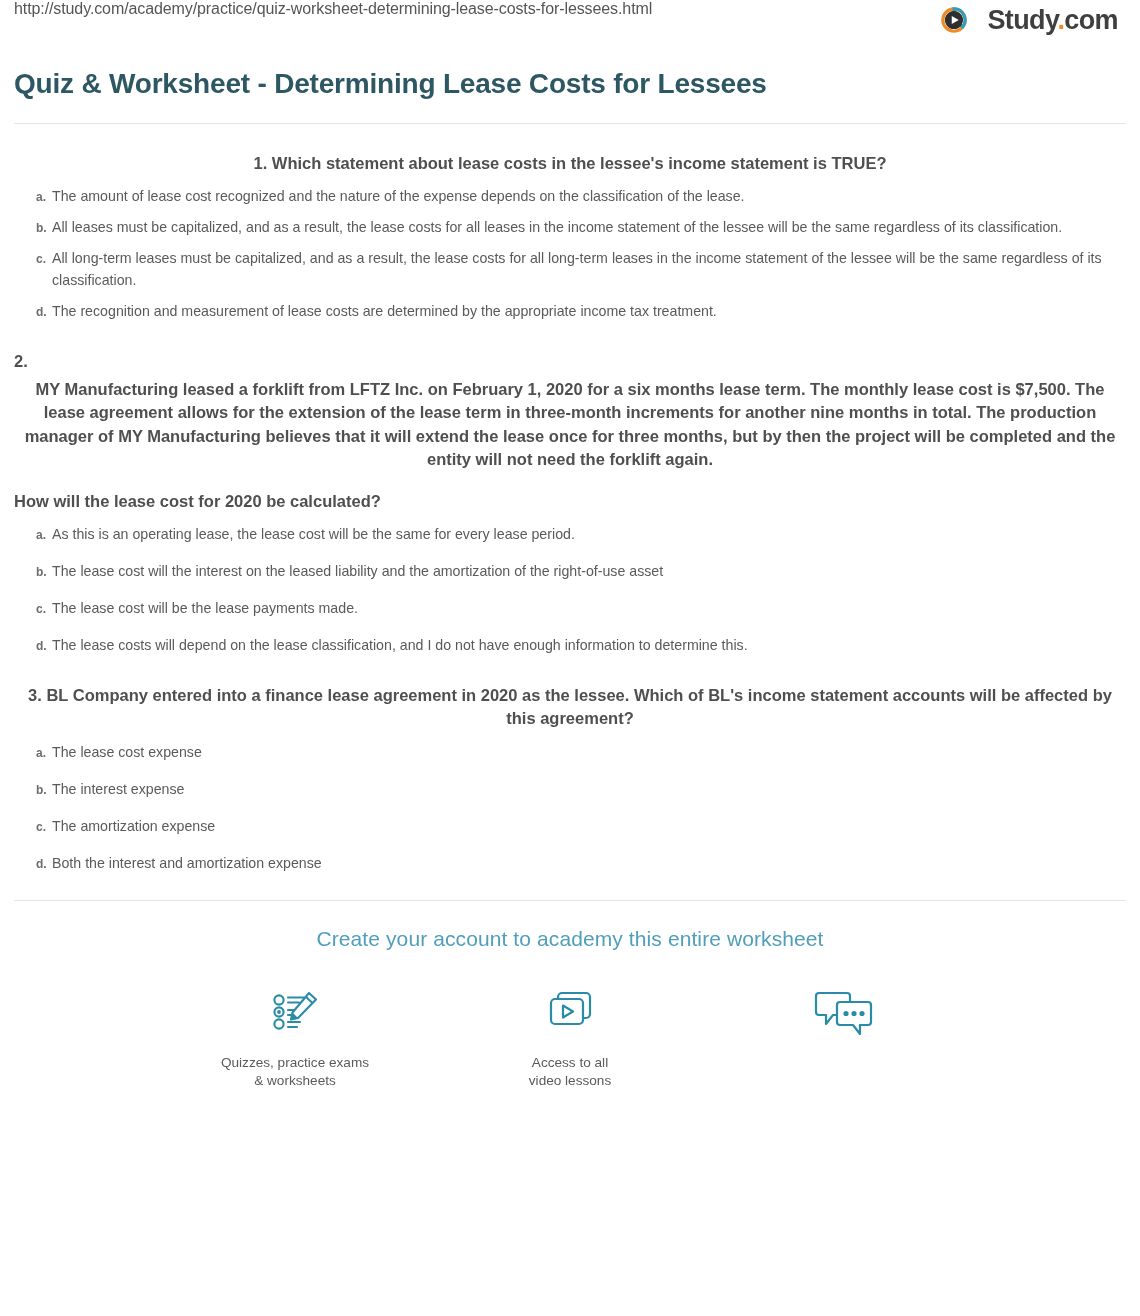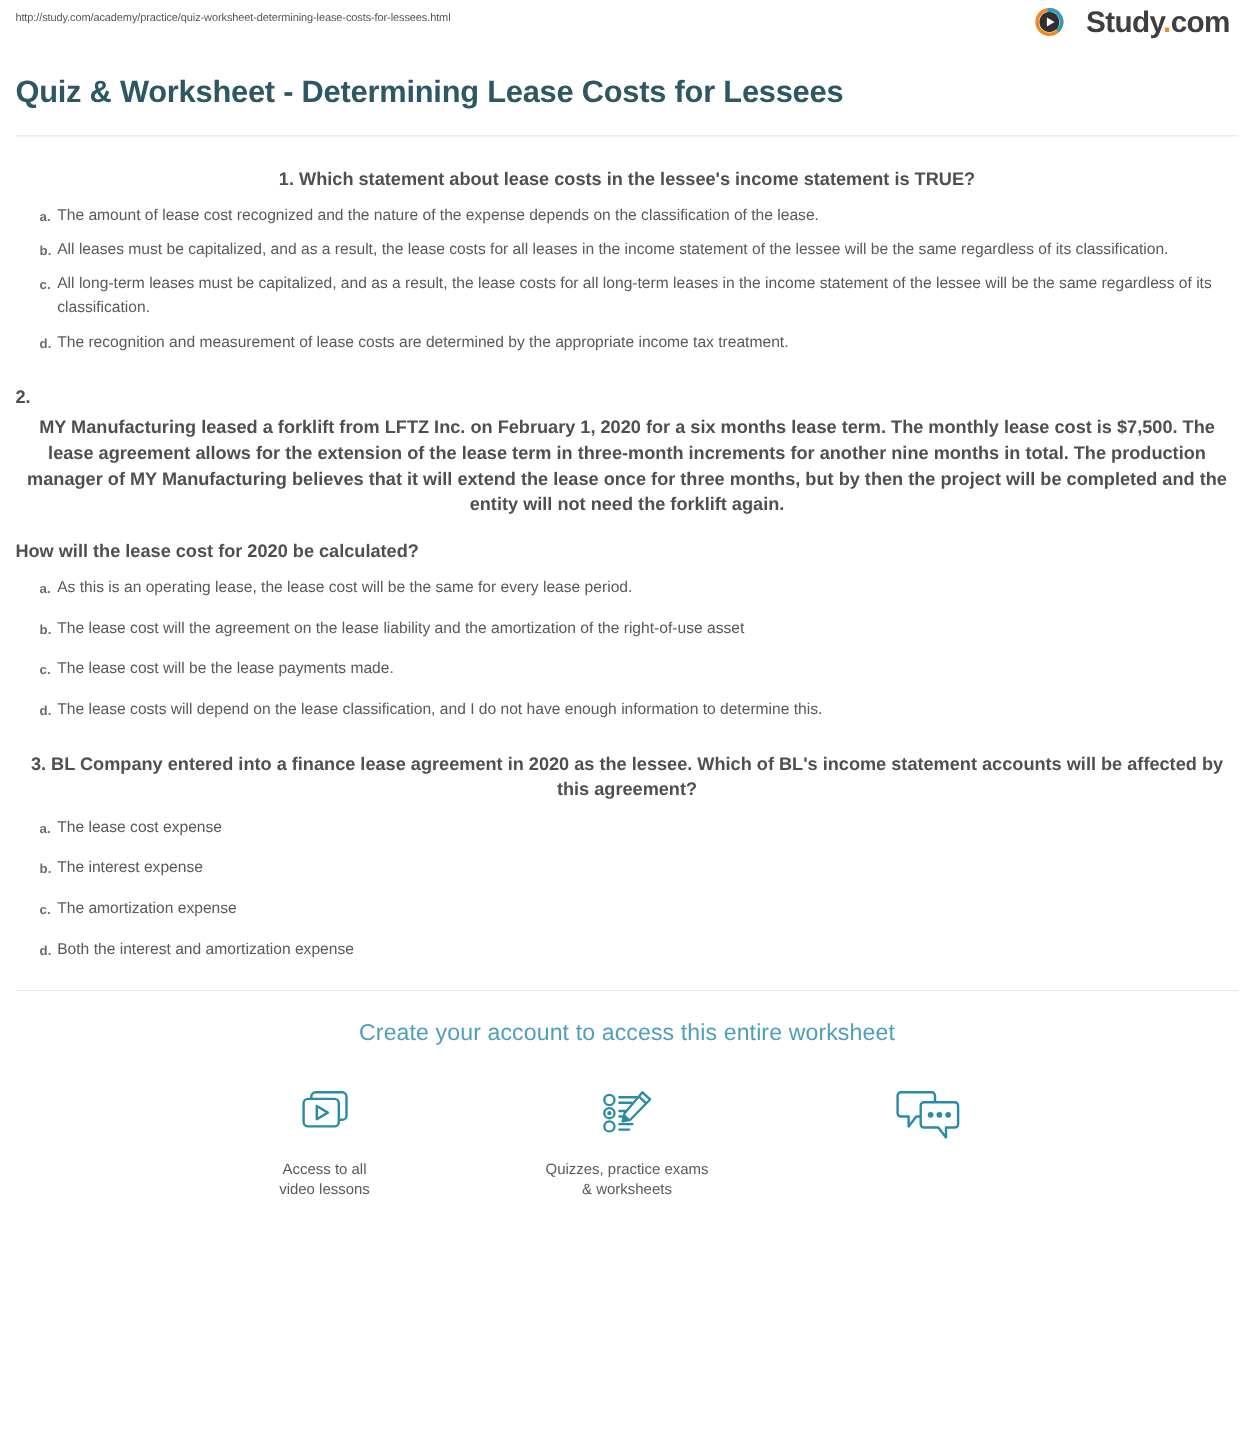--- a/index.html
+++ b/index.html
@@ -19,24 +19,23 @@
 
   
   .topbar {
     height: 48px;
     padding: 0 14px;
     display: flex;
     align-items: flex-start;
     justify-content: space-between;
   }
   .url-text {
-    font-size: 10px;
+    font-size: 16px;
     color: #555555;
     letter-spacing: -0.1px;
-    padding-top: 11px;
     white-space: nowrap;
   }
   .logo {
     display: flex;
     align-items: center;
     padding-top: 6px;
     margin-right: 8px;
     gap: 16px;
   }
   .logo-mark {
@@ -231,21 +230,21 @@
     <p class="question-number-only">2.</p>
     <p class="question-text">MY Manufacturing leased a forklift from LFTZ Inc. on February 1, 2020 for a six months lease term. The monthly lease cost is $7,500. The lease agreement allows for the extension of the lease term in three-month increments for another nine months in total. The production manager of MY Manufacturing believes that it will extend the lease once for three months, but by then the project will be completed and the entity will not need the forklift again.</p>
     <p class="question-sub">How will the lease cost for 2020 be calculated?</p>
     <ul class="answers loose">
       <li class="answer">
         <span class="answer-letter">a.</span>
         <span class="answer-text">As this is an operating lease, the lease cost will be the same for every lease period.</span>
       </li>
       <li class="answer">
         <span class="answer-letter">b.</span>
-        <span class="answer-text">The lease cost will the agreement on the lease liability and the amortization of the right-of-use asset</span>
+        <span class="answer-text">The lease cost will the interest on the leased liability and the amortization of the right-of-use asset</span>
       </li>
       <li class="answer">
         <span class="answer-letter">c.</span>
         <span class="answer-text">The lease cost will be the lease payments made.</span>
       </li>
       <li class="answer">
         <span class="answer-letter">d.</span>
         <span class="answer-text">The lease costs will depend on the lease classification, and I do not have enough information to determine this.</span>
       </li>
     </ul>
@@ -270,37 +269,23 @@
         <span class="answer-letter">d.</span>
         <span class="answer-text">Both the interest and amortization expense</span>
       </li>
     </ul>
   </div>
 </div>
 
 <div class="footer">
   <div class="footer-divider"></div>
 
-  <p class="cta-heading">Create your account to access this entire worksheet</p>
+  <p class="cta-heading">Create your account to academy this entire worksheet</p>
 
   <div class="features">
-
-    <div class="feature">
-      <div class="feature-icon">
-        <svg width="58" height="50" viewBox="0 0 58 50">
-          <rect x="17" y="6" width="32" height="25" rx="4" fill="none" stroke="#2a8ba6" stroke-width="2.2"></rect>
-          <rect x="10" y="12" width="32" height="25" rx="4" fill="#ffffff" stroke="#2a8ba6" stroke-width="2.2"></rect>
-          <path d="M22 18.5 L32 24.5 L22 30.5 Z" fill="none" stroke="#2a8ba6" stroke-width="2.2" stroke-linejoin="round"></path>
-        </svg>
-      </div>
-      <div class="feature-label">
-        <div>Access to all</div>
-        <div>video lessons</div>
-      </div>
-    </div>
 
     <div class="feature">
       <div class="feature-icon">
         <svg width="58" height="50" viewBox="0 0 58 50">
           <circle cx="13" cy="13" r="4.6" fill="none" stroke="#2a8ba6" stroke-width="2.1"></circle>
           <circle cx="13" cy="25" r="4.6" fill="none" stroke="#2a8ba6" stroke-width="2.1"></circle>
           <circle cx="13" cy="25" r="1.9" fill="#2a8ba6"></circle>
           <circle cx="13" cy="37" r="4.6" fill="none" stroke="#2a8ba6" stroke-width="2.1"></circle>
           <line x1="22" y1="10.5" x2="38" y2="10.5" stroke="#2a8ba6" stroke-width="2.1" stroke-linecap="round"></line>
           <line x1="22" y1="15.5" x2="33" y2="15.5" stroke="#2a8ba6" stroke-width="2.1" stroke-linecap="round"></line>
@@ -314,20 +299,34 @@
         </svg>
       </div>
       <div class="feature-label">
         <div>Quizzes, practice exams</div>
         <div>&amp; worksheets</div>
       </div>
     </div>
 
     <div class="feature">
       <div class="feature-icon">
+        <svg width="58" height="50" viewBox="0 0 58 50">
+          <rect x="17" y="6" width="32" height="25" rx="4" fill="none" stroke="#2a8ba6" stroke-width="2.2"></rect>
+          <rect x="10" y="12" width="32" height="25" rx="4" fill="#ffffff" stroke="#2a8ba6" stroke-width="2.2"></rect>
+          <path d="M22 18.5 L32 24.5 L22 30.5 Z" fill="none" stroke="#2a8ba6" stroke-width="2.2" stroke-linejoin="round"></path>
+        </svg>
+      </div>
+      <div class="feature-label">
+        <div>Access to all</div>
+        <div>video lessons</div>
+      </div>
+    </div>
+
+    <div class="feature">
+      <div class="feature-icon">
         <svg width="64" height="50" viewBox="0 0 64 50">
           <path d="M6 6 h28 a3 3 0 0 1 3 3 v16 a3 3 0 0 1 -3 3 h-14 l-7 9 v-9 h-7 a3 3 0 0 1 -3 -3 v-16 a3 3 0 0 1 3 -3 z" fill="#ffffff" stroke="#2a8ba6" stroke-width="2.2" stroke-linejoin="round"></path>
           <path d="M27 15 h28 a3 3 0 0 1 3 3 v17 a3 3 0 0 1 -3 3 h-8 v9 l-7 -9 h-13 a3 3 0 0 1 -3 -3 v-17 a3 3 0 0 1 3 -3 z" fill="#ffffff" stroke="#2a8ba6" stroke-width="2.2" stroke-linejoin="round"></path>
           <circle cx="33" cy="26.5" r="2.6" fill="#2a8ba6"></circle>
           <circle cx="41" cy="26.5" r="2.6" fill="#2a8ba6"></circle>
           <circle cx="49" cy="26.5" r="2.6" fill="#2a8ba6"></circle>
         </svg>
       </div>
     </div>
 

